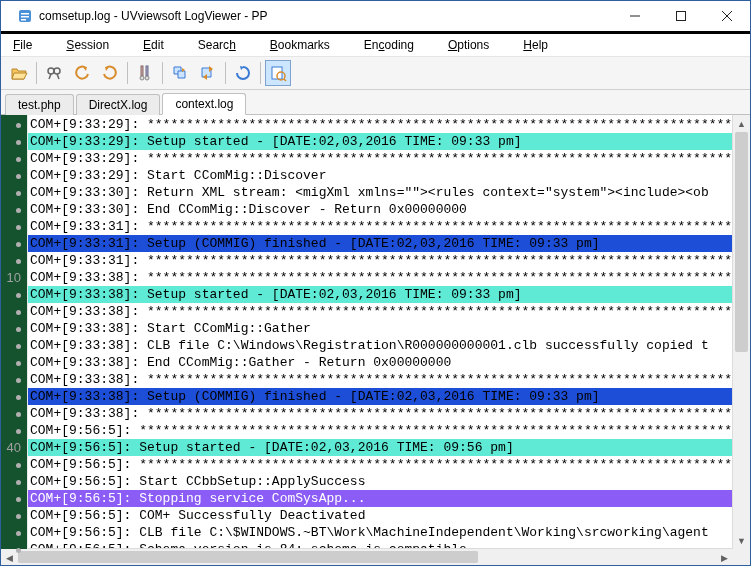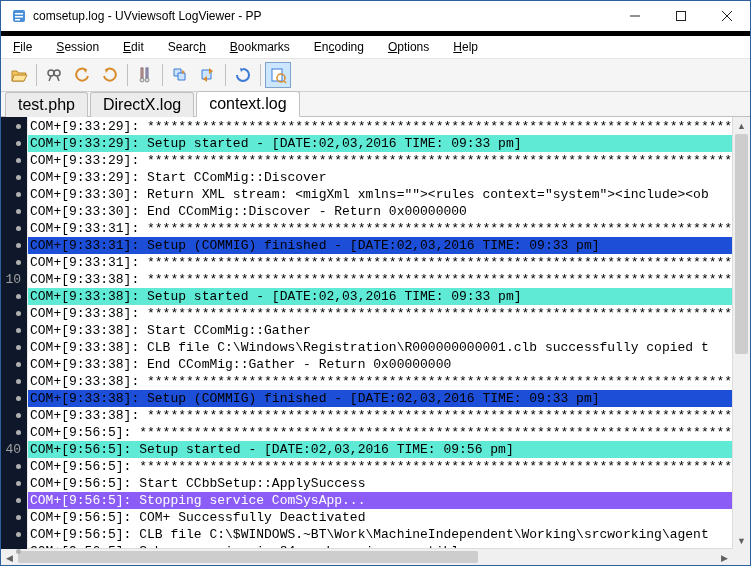--- a/index.html
+++ b/index.html
@@ -1,34 +1,34 @@
 <!DOCTYPE html>
 <html><head>
 <meta charset="utf-8">
 <style>
 html,body{margin:0;padding:0;font-family:"Segoe UI",Tahoma,sans-serif;font-size:12px;background:#fff;color:#000}
 .window{width:751px;height:566px;border:1px solid #2e5f9e;display:flex;flex-direction:column;box-sizing:border-box;background:#fff;position:relative}
-.titlebar{height:30px;background:#fff;display:flex;align-items:center;padding:0 0 0 10px;border-bottom:5px solid #000000}
+.titlebar{height:30px;background:#fff;display:flex;align-items:center;padding:0 0 0 16px;border-bottom:3px solid #000000}
 .title-icon{width:16px;height:16px;margin-right:6px}
 .title-text{flex:1;font-size:12px;color:#000}
 .win-btns{display:flex;height:100%}
 .win-btn{width:46px;height:100%;display:flex;align-items:center;justify-content:center;color:#222;font-family:Arial}
 .win-btn svg{stroke:#222;stroke-width:1}
-.menubar{height:22px;display:flex;align-items:center;padding:0 4px;gap:8px;border-bottom:1px solid #e5e5e5}
+.menubar{height:22px;display:flex;align-items:center;padding:0 4px;gap:18px;border-bottom:1px solid #e5e5e5}
 .menu-item{padding:2px 8px;font-size:12px}
 .menu-item u{text-decoration:underline}
 .toolbar{height:28px;display:flex;align-items:center;padding:2px 4px;gap:0;border-bottom:1px solid #d0d0d0;background:#f5f5f5}
 .tb-btn{width:24px;height:24px;display:flex;align-items:center;justify-content:center;border:1px solid transparent;margin:0 1px}
 .tb-btn.active{border:1px solid #7da2ce;background:#cde6ff}
 .tb-sep{width:1px;height:22px;background:#c0c0c0;margin:0 3px}
 .tabbar{height:24px;display:flex;align-items:flex-end;padding:0 4px;background:#f5f5f5;border-bottom:1px solid #c0c0c0}
-.tab{padding:3px 12px;font-size:16px;border:1px solid #c0c0c0;border-bottom:none;background:#ececec;margin-right:2px;border-radius:3px 3px 0 0;position:relative;top:1px}
+.tab{padding:3px 12px;font-size:12px;border:1px solid #c0c0c0;border-bottom:none;background:#ececec;margin-right:2px;border-radius:3px 3px 0 0;position:relative;top:1px}
 .tab.active{background:#fff;border-bottom:1px solid #fff}
 .editor-wrap{flex:1;display:flex;overflow:hidden;position:relative}
-.gutter{width:26px;background:#0f172a;font-family:Liberation Mono, monospace;font-size:13px;color:#a0a0a0;text-align:right;padding-top:1px;border-right:1px solid #e8e8e8;position:absolute;left:0;top:0;bottom:16px;pointer-events:none;z-index:2}
+.gutter{width:26px;background:#14532d;font-family:Liberation Sans, sans-serif;font-size:13px;color:#a0a0a0;text-align:right;padding-top:1px;border-right:1px solid #e8e8e8;position:absolute;left:0;top:0;bottom:16px;pointer-events:none;z-index:2}
 .gutter div{height:17px;line-height:17px;padding-right:6px;box-sizing:border-box}
 .gutter .dot::after{content:"";display:inline-block;width:5px;height:5px;border-radius:50%;background:#b0b0b0;margin-left:3px;vertical-align:middle}
 .editor{flex:1;overflow:auto;font-family:Consolas,"Courier New",monospace;font-size:13px;line-height:17px;white-space:pre;padding-left:27px;padding-top:1px;background:#fff}
 .line{height:17px;min-width:100%;box-sizing:border-box;padding-left:2px}
 .hl-green{background:#5eead4}
 .hl-blue{background:#1d4ed8}
 .hl-red{background:#8b5cf6;color:#fff}
 .scrollbar-v{position:absolute;right:0;top:0;bottom:16px;width:17px;background:#f0f0f0;border-left:1px solid #dcdcdc}
 .sb-arrow{height:17px;display:flex;align-items:center;justify-content:center;color:#606060;font-size:9px}
 .sb-thumb-v{position:absolute;left:2px;right:2px;top:17px;height:220px;background:#cdcdcd;border-radius:2px}

